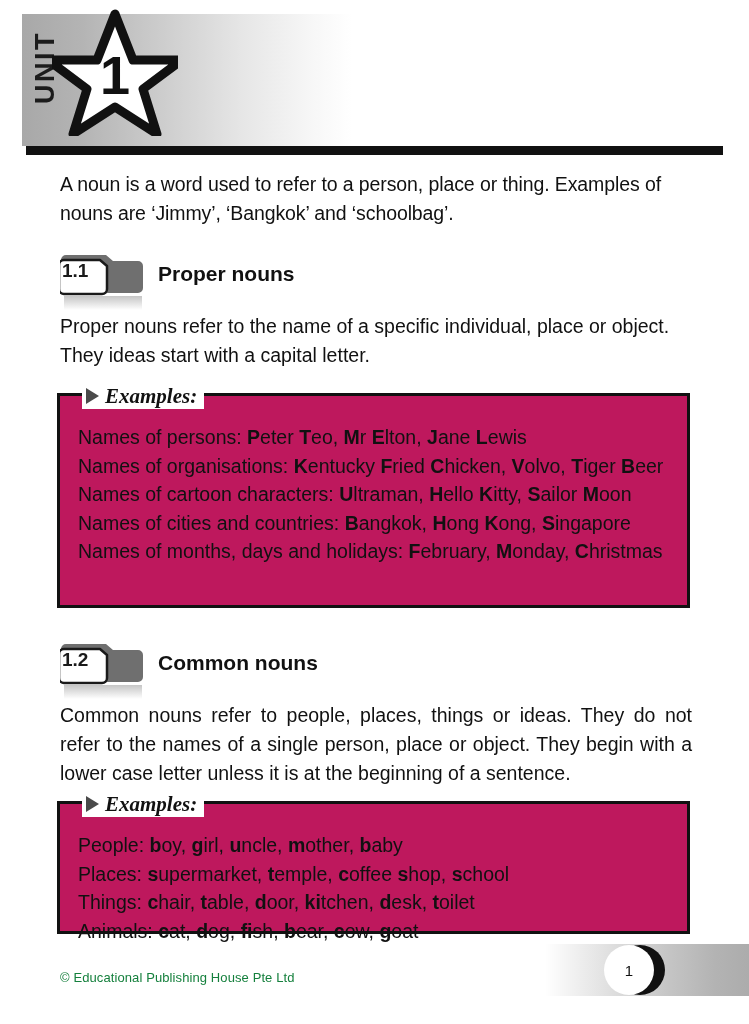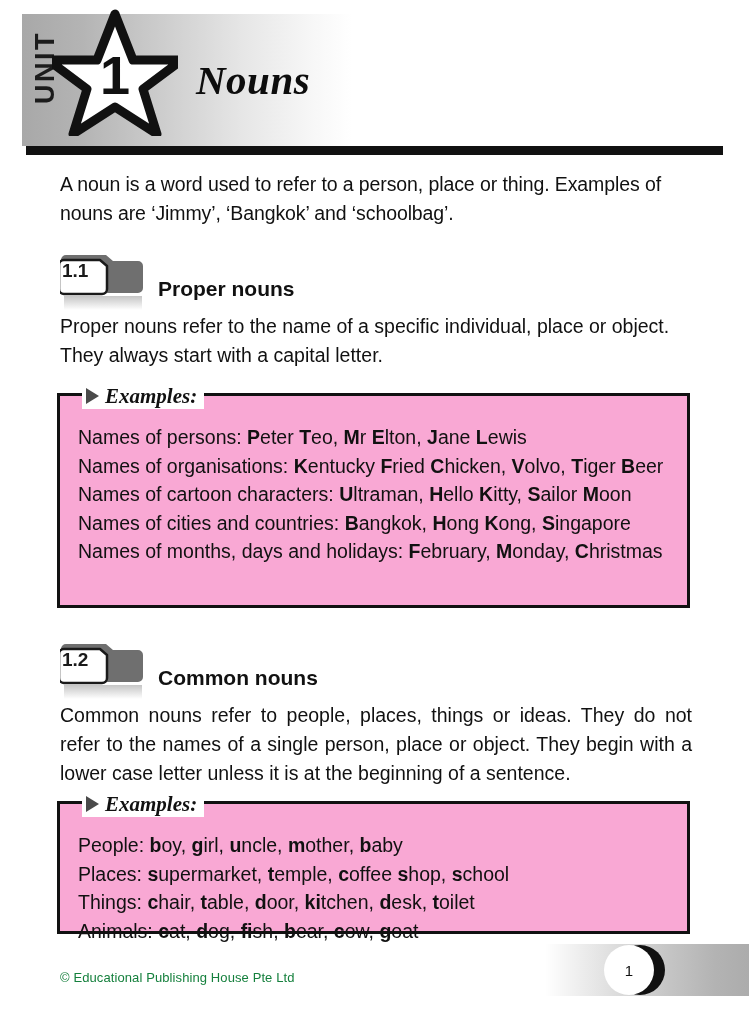--- a/index.html
+++ b/index.html
@@ -148,41 +148,41 @@
     left: 4px;
     top: 44px;
     width: 78px;
     height: 14px;
     background: linear-gradient(to bottom, rgba(150,150,150,0.55), rgba(255,255,255,0));
     filter: blur(0.6px);
   }
   .section-name {
     position: absolute;
     left: 98px;
-    top: 25px;
+    top: 10px;
     font-size: 21px;
     font-weight: bold;
     color: #111111;
     white-space: nowrap;
   }
 
   
   .para {
     position: absolute;
     font-size: 19.5px;
     line-height: 29px;
     color: #111111;
   }
   .para.justify { text-align: justify; }
 
   
   .ex-box {
     position: absolute;
     border: 3px solid #111111;
-    background: #f9a8d4;
+    background: #be185d;
     box-sizing: border-box;
   }
   .ex-label-cover {
     position: absolute;
     left: 22px;
     top: -13px;
     height: 26px;
     background: #ffffff;
     display: flex;
     align-items: center;
@@ -270,39 +270,38 @@
 
   <div class="unit-word">UNIT</div>
 
   <div class="unit-star">
     <svg viewBox="0 0 126 128" xmlns="http://www.w3.org/2000/svg">
       <polygon points="63,6 81,52 130,52 91,81 105,126 63,99 21,126 35,81 -4,52 45,52" fill="#ffffff" stroke="#111111" stroke-width="9" stroke-linejoin="round"></polygon>
     </svg>
   </div>
   <div class="unit-number">1</div>
 
-  <div class="unit-title">Nouns</div>
 
   <div class="unit-rule"></div>
 
   <div class="intro">A noun is a word used to refer to a person, place or thing. Examples of nouns are ‘Jimmy’, ‘Bangkok’ and ‘schoolbag’.</div>
 
   <div class="section-head" style="left:60px; top:252px;">
     <div class="tab-reflect"></div>
     <div class="tab-shell">
       <svg viewBox="0 0 86 46" xmlns="http://www.w3.org/2000/svg">
         <path d="M6,3 L46,3 L53,9 L78,9 A5,5 0 0 1 83,14 L83,36 A5,5 0 0 1 78,41 L6,41 A5,5 0 0 1 1,36 L1,8 A5,5 0 0 1 6,3 Z" fill="#6f6f6f"></path>
         <path d="M4,8 L40,8 L47,14 L47,37 A5,5 0 0 1 42,42 L4,42 A5,5 0 0 1 -1,37 L-1,13 A5,5 0 0 1 4,8 Z" fill="#ffffff" stroke="#1a1a1a" stroke-width="2.5" stroke-linejoin="round"></path>
       </svg>
     </div>
     <div class="tab-num">1.1</div>
     <div class="section-name">Proper nouns</div>
   </div>
 
-  <div class="para" style="left:60px; top:312px; width:636px;">Proper nouns refer to the name of a specific individual, place or object. They always start with a capital letter.</div>
+  <div class="para" style="left:60px; top:312px; width:636px;">Proper nouns refer to the name of a specific individual, place or object. They ideas start with a capital letter.</div>
 
   <div class="ex-box" style="left:57px; top:393px; width:633px; height:215px;">
     <div class="ex-label-cover">
       <span class="ex-arrow"></span>
       <span class="ex-label">Examples:</span>
     </div>
     <div class="ex-lines">
       <div class="ln">Names of persons: <b>P</b>eter <b>T</b>eo, <b>M</b>r <b>E</b>lton, <b>J</b>ane <b>L</b>ewis</div>
       <div class="ln">Names of organisations: <b>K</b>entucky <b>F</b>ried <b>C</b>hicken, <b>V</b>olvo, <b>T</b>iger <b>B</b>eer</div>
       <div class="ln">Names of cartoon characters: <b>U</b>ltraman, <b>H</b>ello <b>K</b>itty, <b>S</b>ailor <b>M</b>oon</div>

